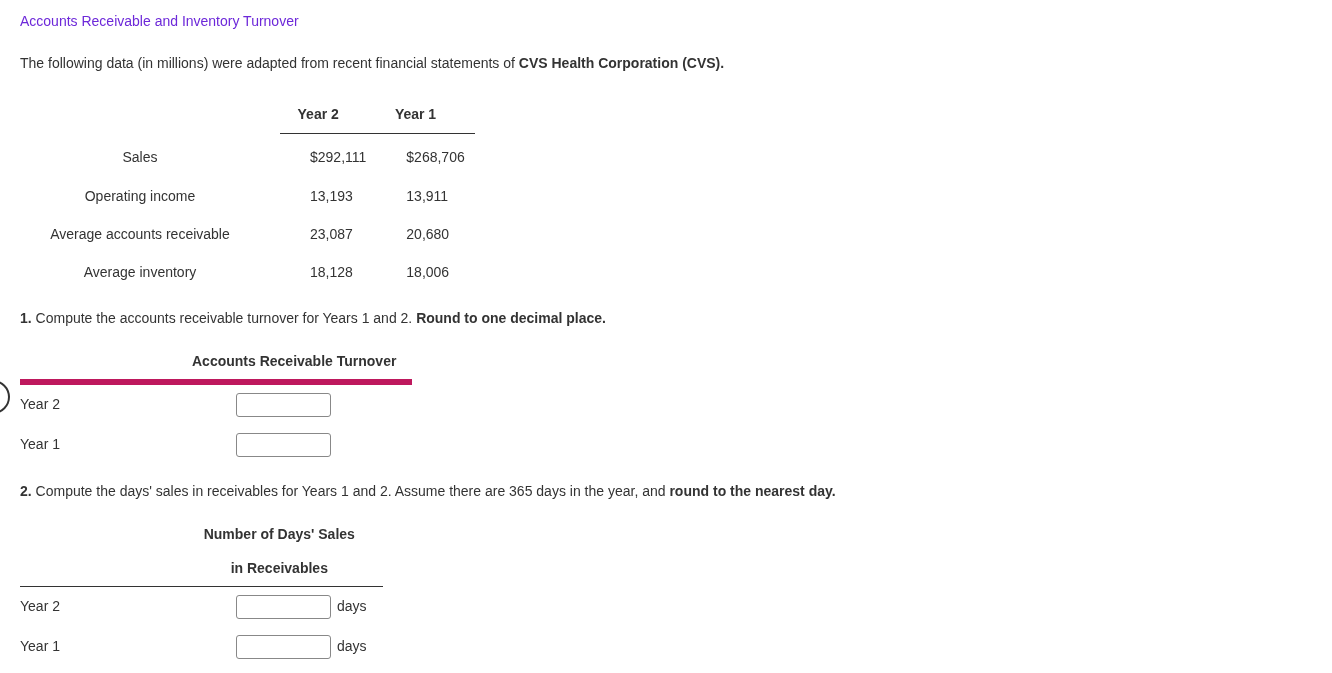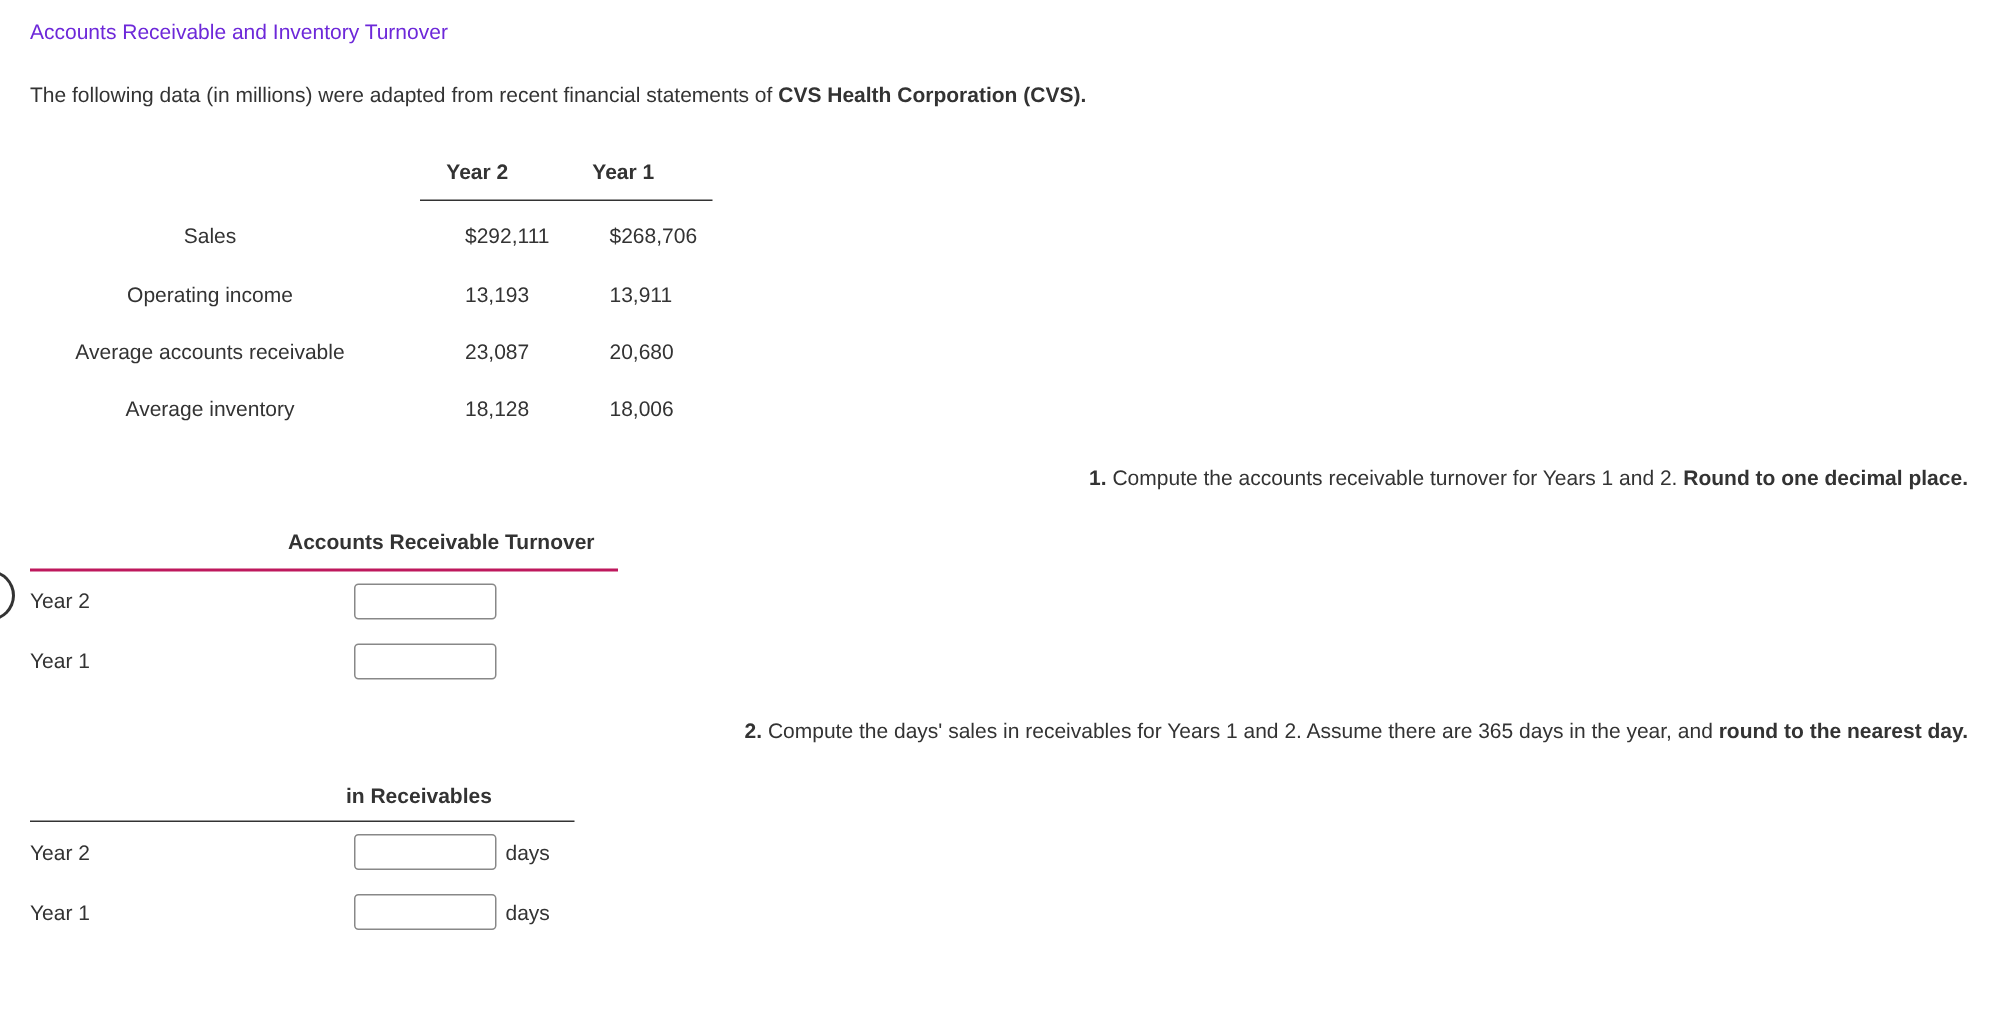--- a/index.html
+++ b/index.html
@@ -44,30 +44,29 @@
       border-bottom: none;
     }
     table.data-table tr:nth-child(2) td {
       padding-top: 12px;
     }
     table.data-table td:first-child {
       min-width: 240px;
     }
     .question {
       margin: 15px 0;
-      text-align: right;
     }
     .question b {
       font-weight: bold;
     }
     table.answer-table th {
       font-weight: bold;
       text-align: center;
       padding: 6px 16px;
-      border-bottom: 2px solid #be185d;
+      border-bottom: 6px solid #be185d;
     }
     table.answer-table td {
       padding: 8px 16px 8px 0;
     }
     table.answer-table td:first-child {
       min-width: 140px;
       padding-left: 0;
     }
     table.answer-table input {
       width: 85px;
@@ -166,20 +165,24 @@
   </tr>
 </tbody>
   </table>
 
 <div class="question">
   <b>2.</b><span> Compute the days' sales in receivables for Years 1 and 2. Assume there are 365 days in the year, and </span><b>round to the nearest day.</b>
 </div>
 
 <table class="answer-table">
   <tbody>
+      <tr class="multi-header">
+    <th></th>
+    <th>Number of Days' Sales</th>
+  </tr>
   <tr class="multi-header-last">
     <th></th>
     <th>in Receivables</th>
   </tr>
   <tr>
     <td>Year 2</td>
     <td class="answer-cell">
       <input type="text" style=""><span class="unit">days</span>
     </td>
   </tr>

